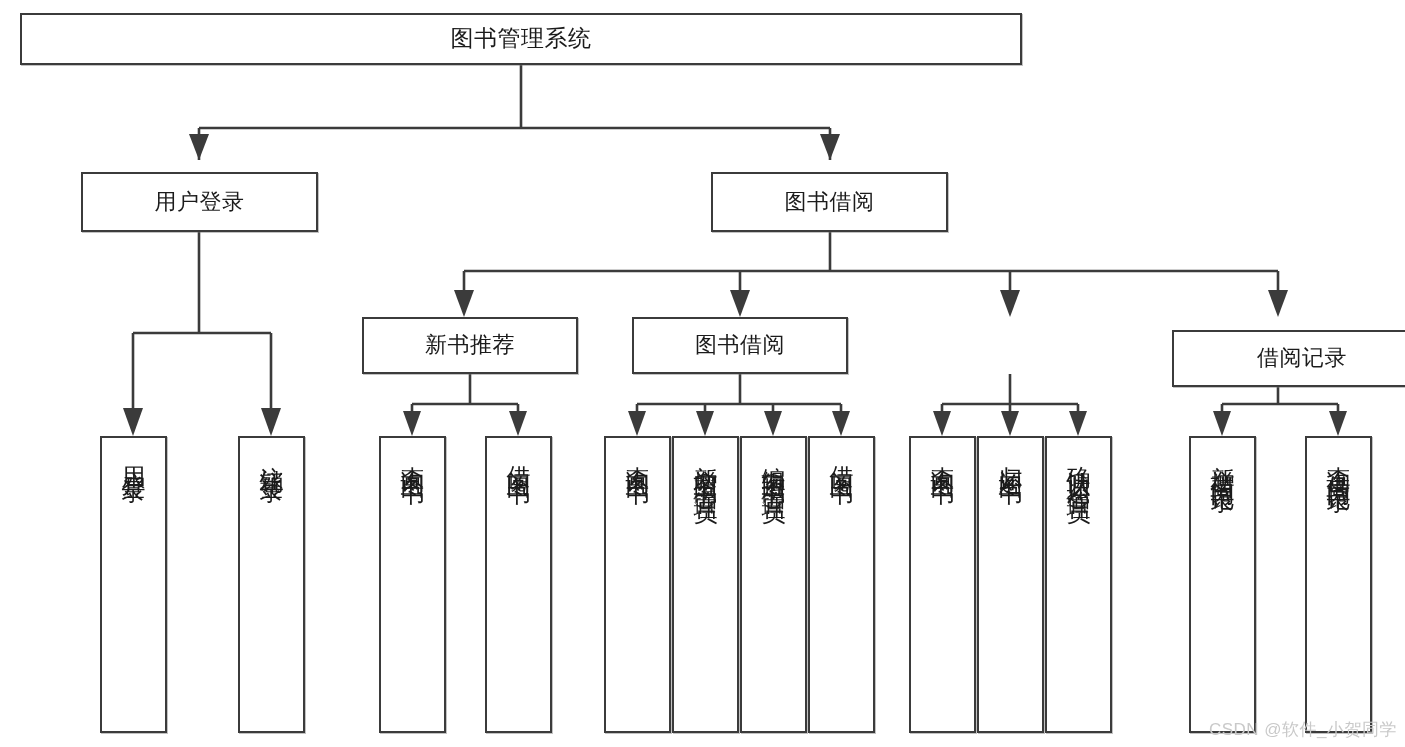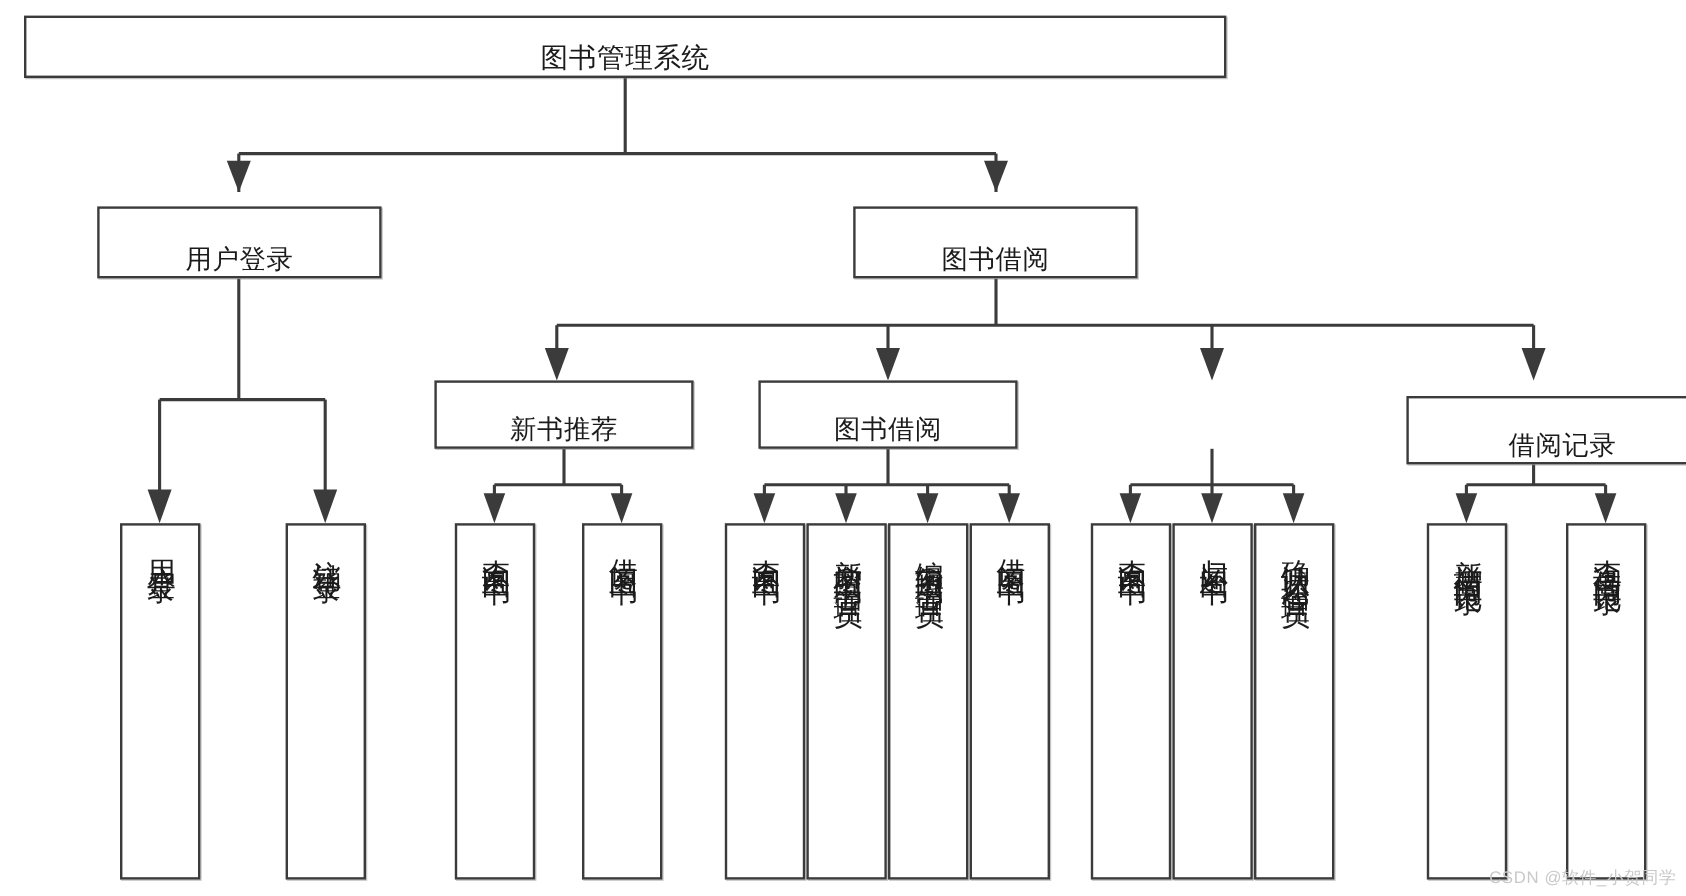--- a/index.html
+++ b/index.html
@@ -9,21 +9,21 @@
     width:1405px;height:747px;position:relative;overflow:hidden;
     -webkit-font-smoothing:antialiased;
   }
   #diagram{position:absolute;left:0;top:0;width:1405px;height:747px;}
   .node{
     position:absolute;
     box-sizing:border-box;
     background:#ffffff;
     border:2px solid #3b3b3b;
     display:flex;
-    align-items:flex-end;
+    align-items:center;
     justify-content:center;
     color:#1b1b1b;
     box-shadow:1px 1px 0 rgba(120,120,120,.45);
   }
   .node .label{
     display:block;
     text-align:center;
     line-height:1.28;
     letter-spacing:.5px;
     white-space:pre-line;
@@ -42,21 +42,21 @@
     text-orientation:upright;
     font-size:24px;
     line-height:1.0;
     letter-spacing:5px;
     white-space:nowrap;
   }
   .wm{
     position:absolute;
     right:8px;
     bottom:6px;
-    font-size:14px;
+    font-size:17px;
     color:#c9c9c9;
     letter-spacing:.5px;
     white-space:nowrap;
     pointer-events:none;
   }
   svg.links{position:absolute;left:0;top:0;width:1405px;height:747px;pointer-events:none;}
   svg.links path,svg.links line{stroke:#3b3b3b;stroke-width:2.6;fill:none;}
 </style>
 </head>
 <body>

